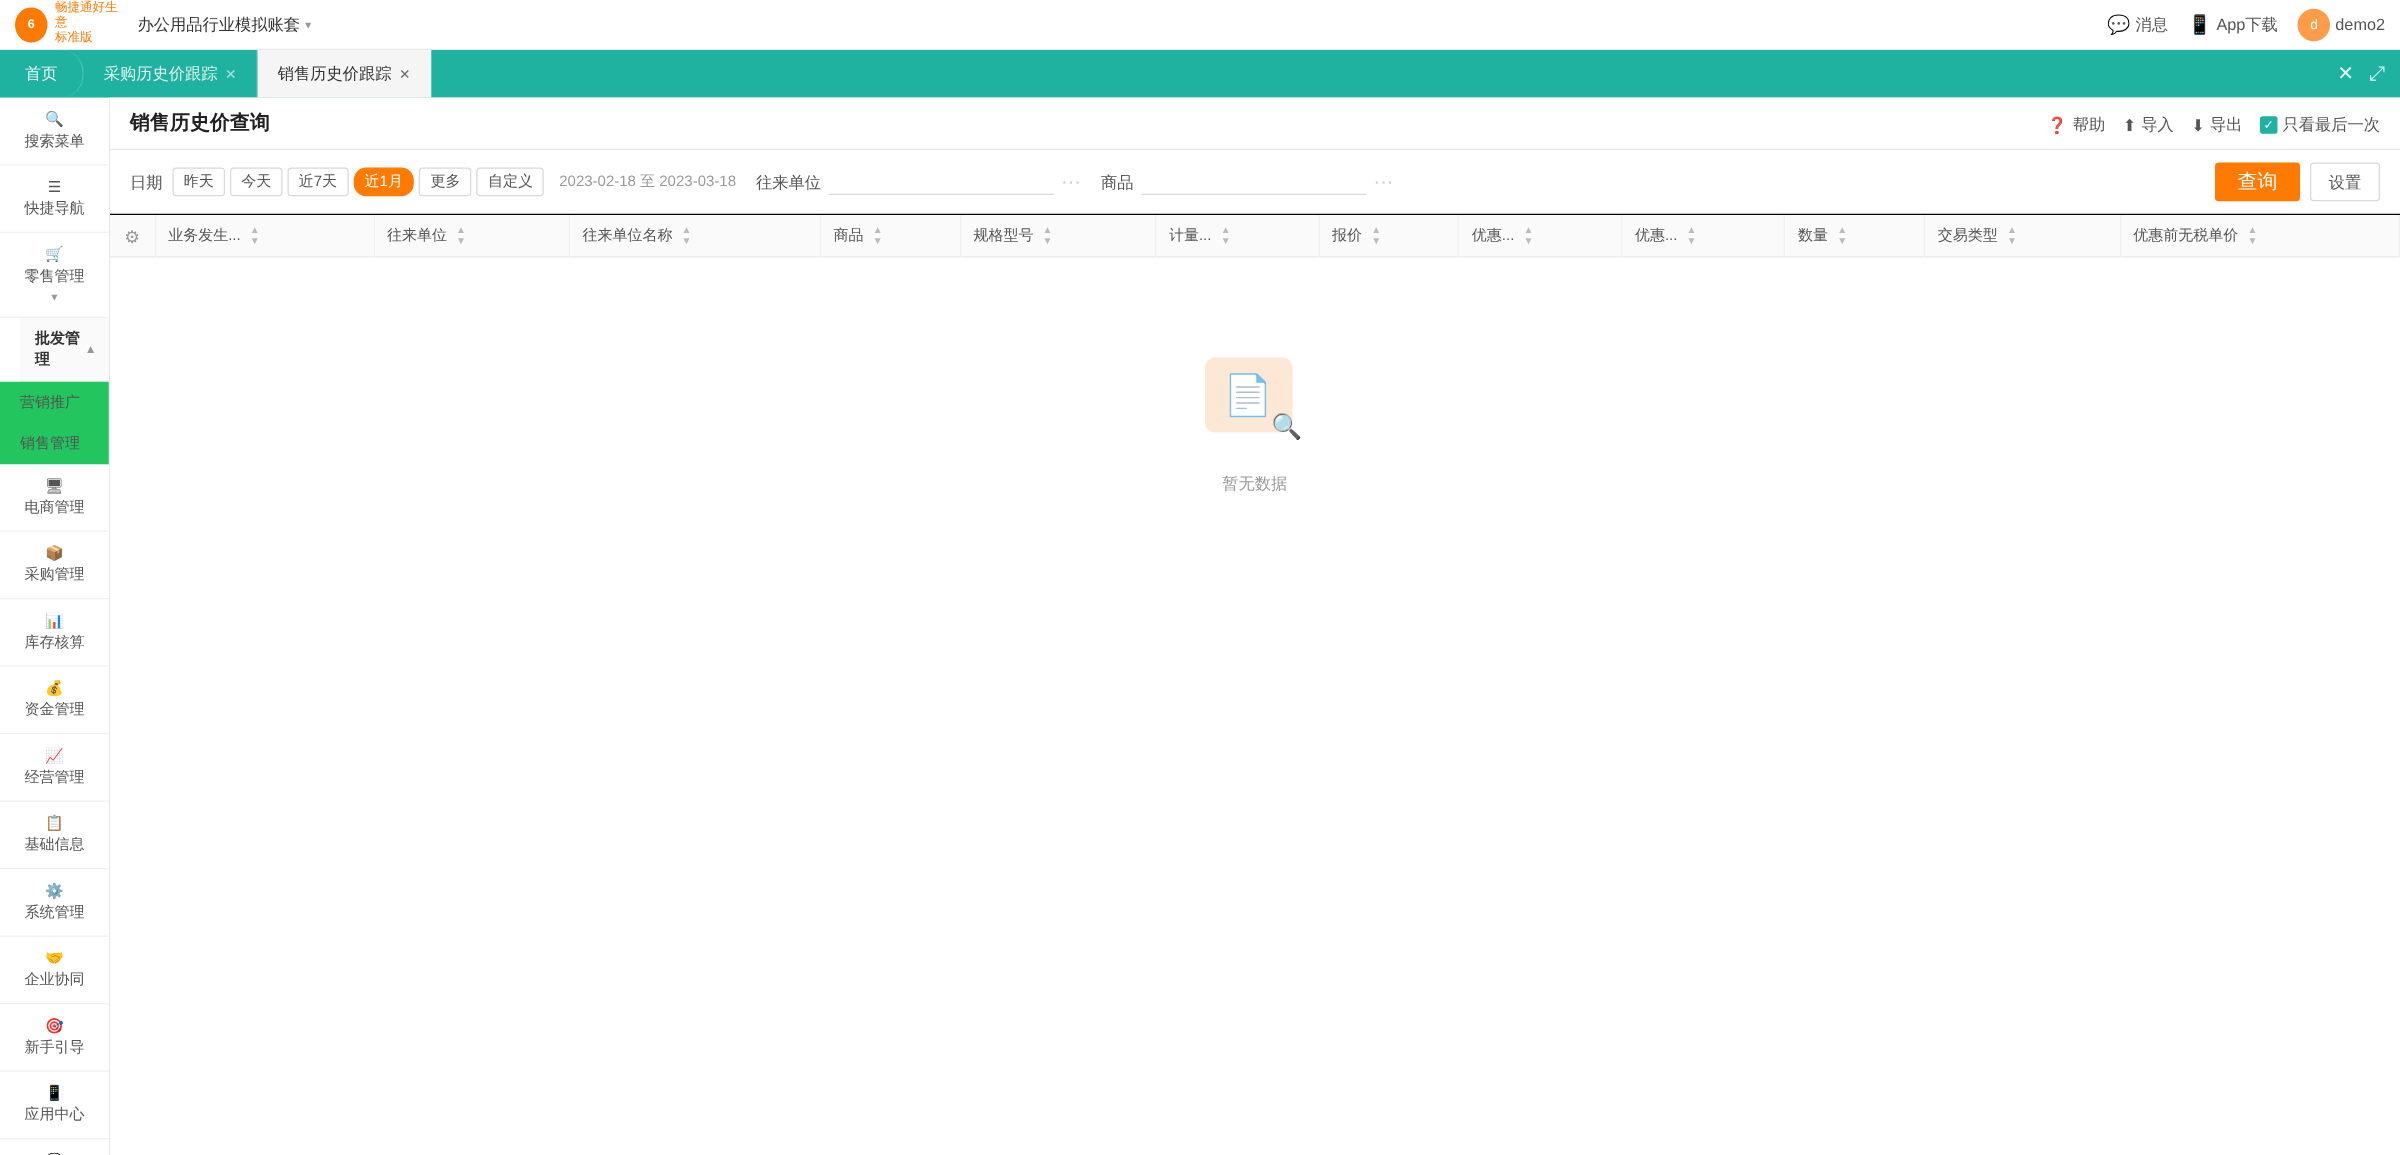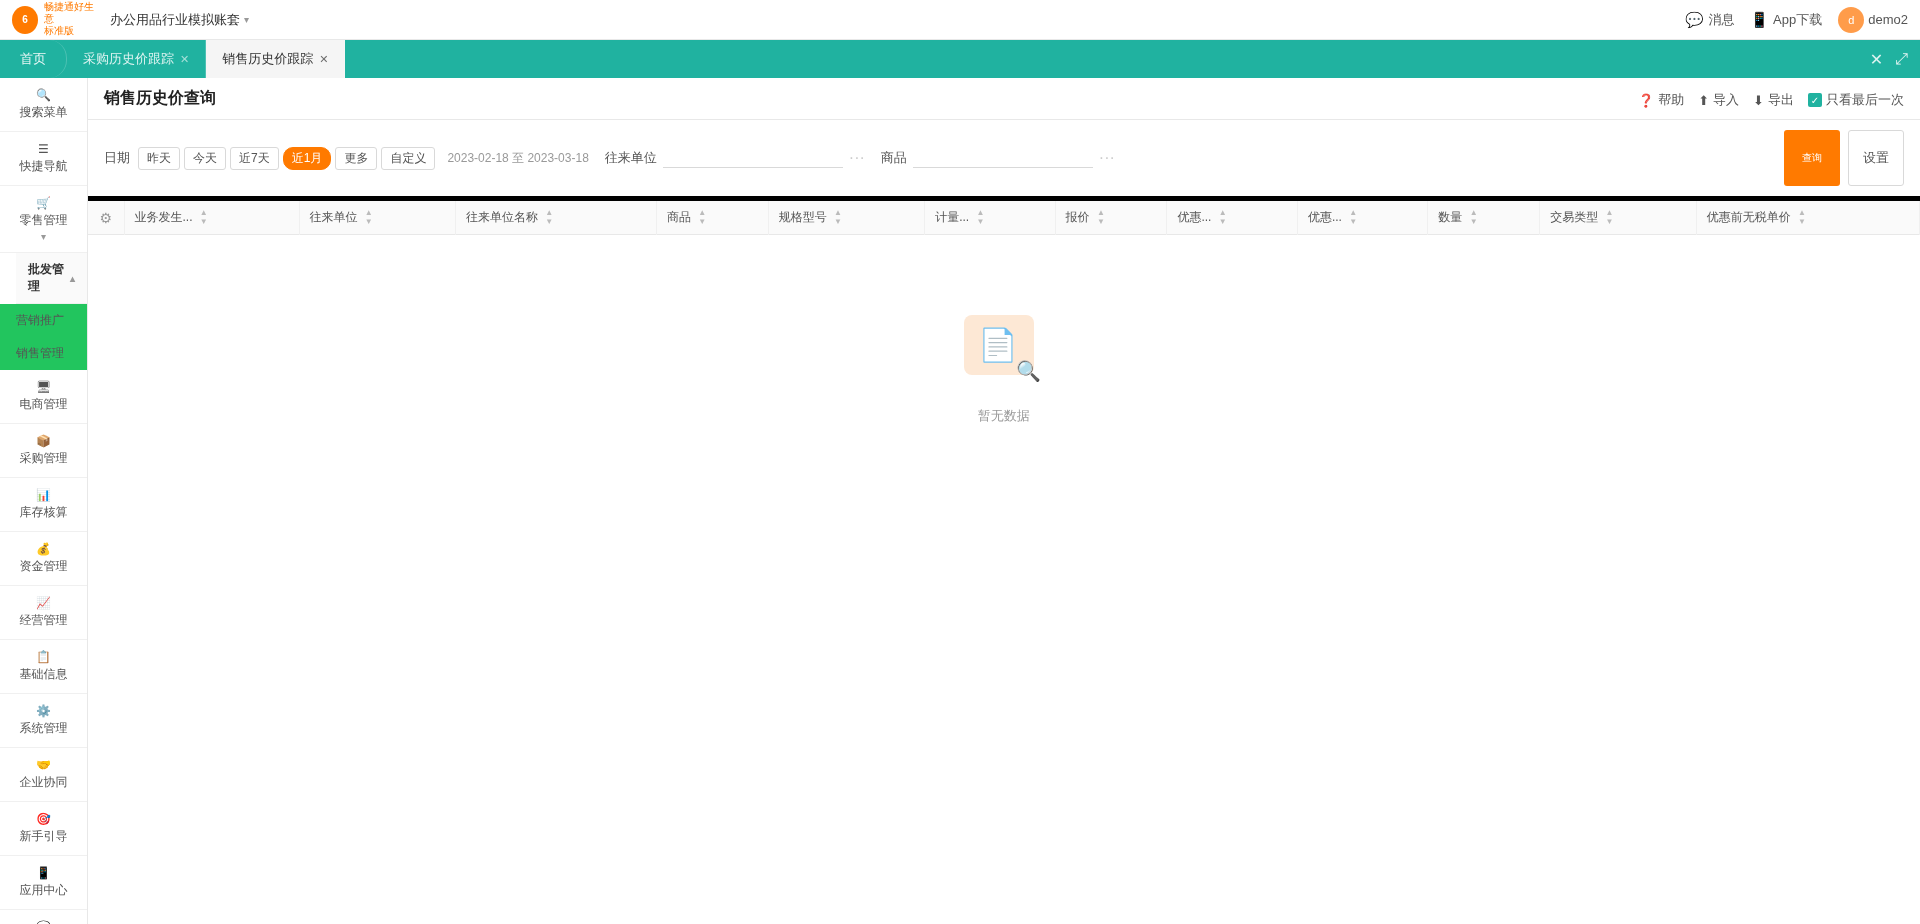--- a/index.html
+++ b/index.html
@@ -247,21 +247,21 @@
       align-items: center;
       justify-content: center;
       color: white;
       font-size: 10px;
     }
 
     
     .filter-area {
       background: #fff;
       padding: 10px 16px;
-      border-bottom: 5px solid #000000;
+      border-bottom: 1px solid #000000;
       display: flex;
       align-items: center;
       gap: 16px;
       flex-shrink: 0;
       flex-wrap: wrap;
     }
     .filter-group {
       display: flex;
       align-items: center;
       gap: 8px;
@@ -318,23 +318,23 @@
     }
     .filter-actions {
       margin-left: auto;
       display: flex;
       gap: 8px;
     }
     .btn-query {
       background: #ff7a00;
       color: white;
       border: none;
-      padding: 21px 18px;
+      padding: 5px 18px;
       border-radius: 3px;
-      font-size: 10px;
+      font-size: 16px;
       cursor: pointer;
     }
     .btn-settings {
       background: #fff;
       color: #555;
       border: 1px solid #d9d9d9;
       padding: 5px 14px;
       border-radius: 3px;
       font-size: 13px;
       cursor: pointer;

